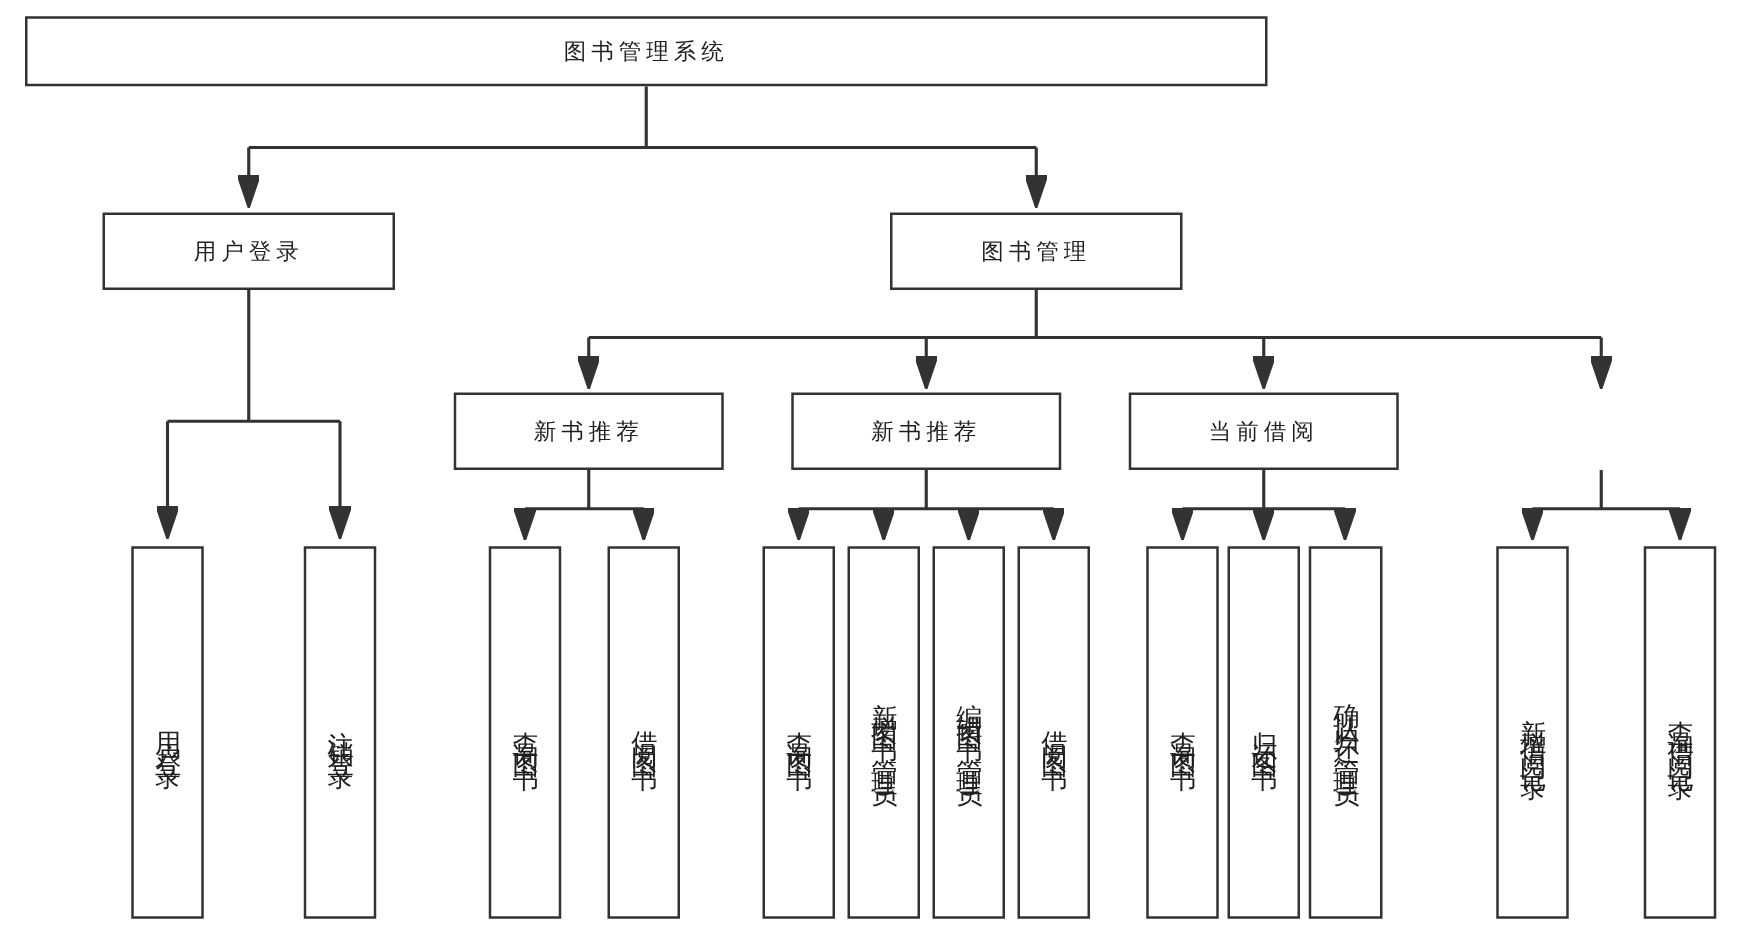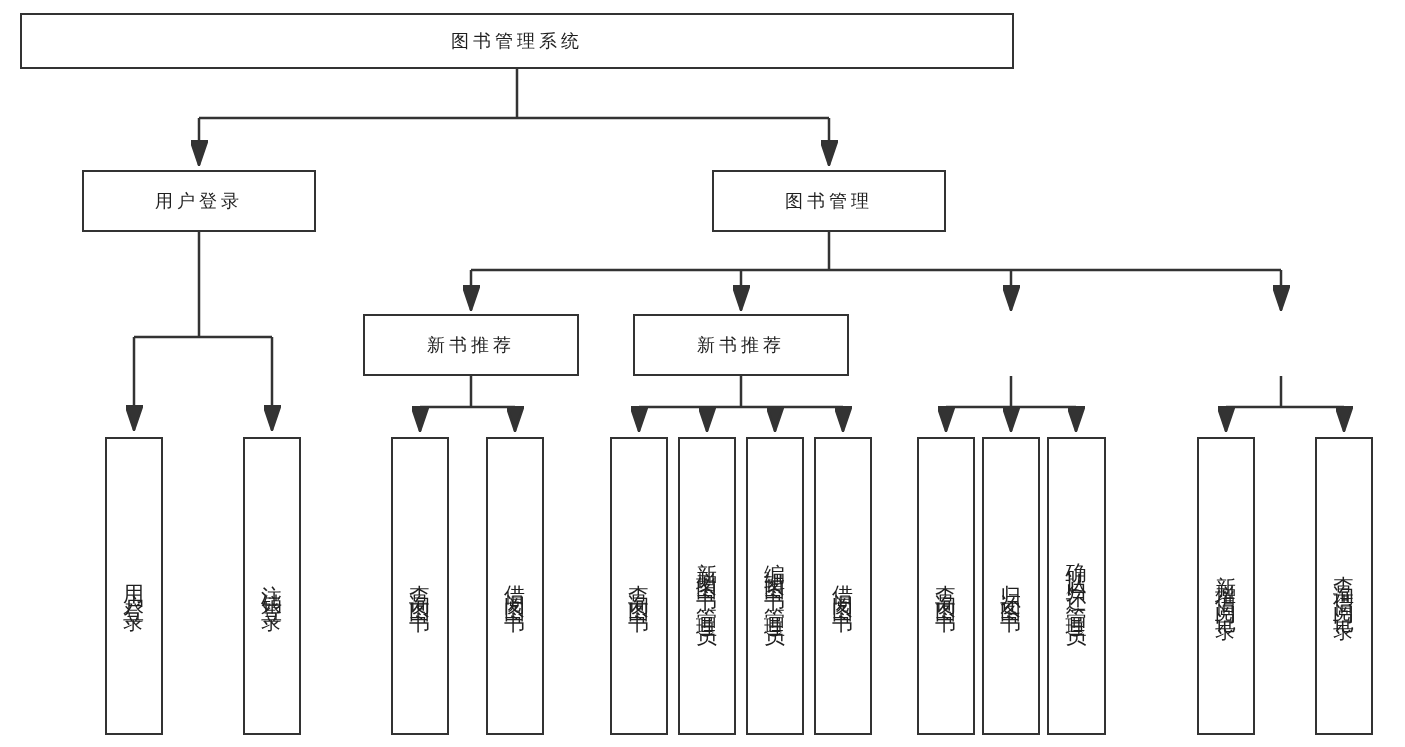--- a/index.html
+++ b/index.html
@@ -140,20 +140,23 @@
   <div class="box" style="left:712px;top:170px;width:234px;height:62px;">
     <span class="hlbl">图书管理</span>
   </div>
 
   <div class="box" style="left:363px;top:314px;width:216px;height:62px;">
     <span class="hlbl">新书推荐</span>
   </div>
   <div class="box" style="left:633px;top:314px;width:216px;height:62px;">
     <span class="hlbl">新书推荐</span>
   </div>
+  <div class="box" style="left:903px;top:314px;width:216px;height:62px;">
+    <span class="hlbl">当前借阅</span>
+  </div>
 
   <div class="box leaf" style="left:105px;width:58px;">
     <span class="vlbl">用户登录</span>
   </div>
   <div class="box leaf" style="left:243px;width:58px;">
     <span class="vlbl">注销登录</span>
   </div>
 
   <div class="box leaf" style="left:391px;width:58px;">
     <span class="vlbl">查询图书</span>

